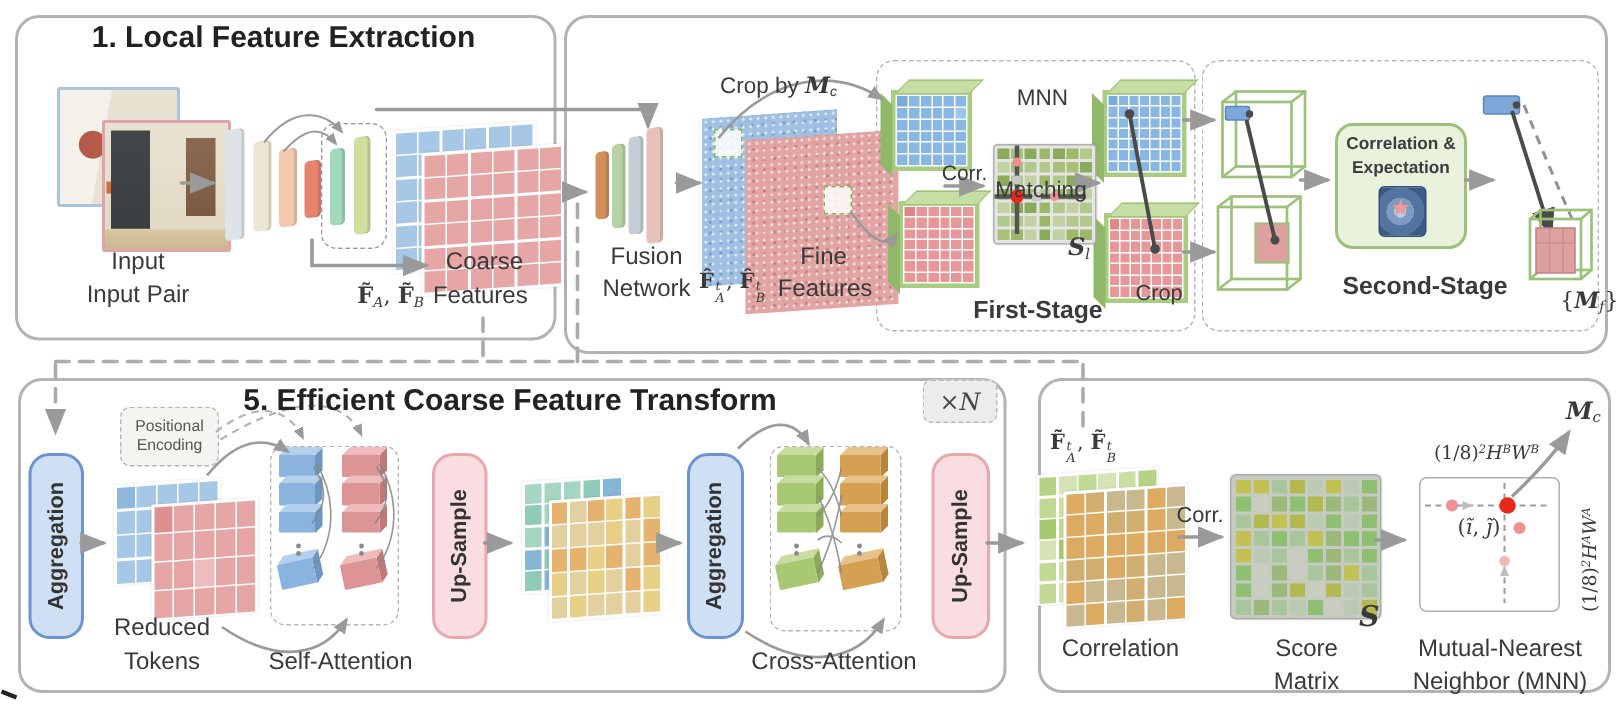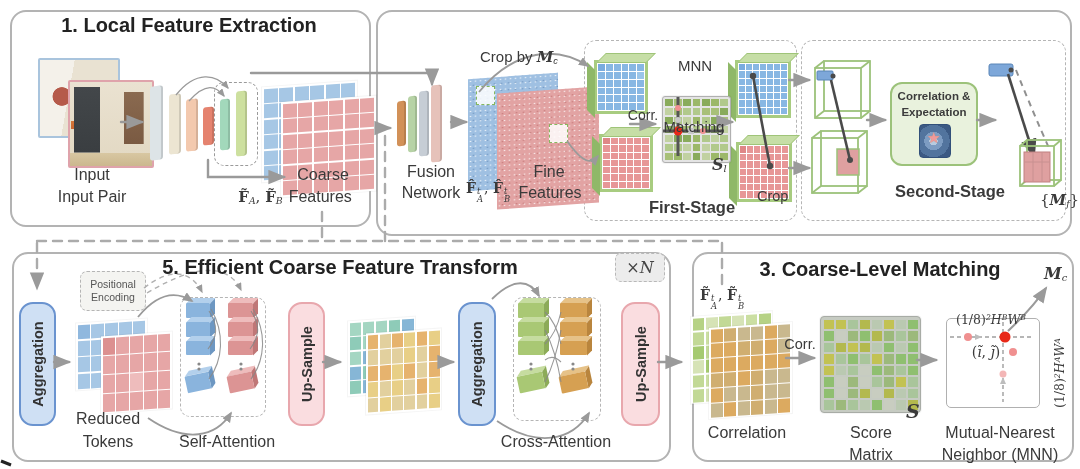--- a/index.html
+++ b/index.html
@@ -82,21 +82,20 @@
   <div class="panel" style="left:10px;top:10px;width:357px;height:213px;"></div>
   <div class="panel" style="left:376px;top:10px;width:692px;height:222px;"></div>
   <div class="panel" style="left:12px;top:252px;width:655px;height:206px;"></div>
   <div class="panel" style="left:692px;top:252px;width:378px;height:206px;"></div>
 
   <div class="dashedbox" style="left:584px;top:40px;width:211px;height:179px;border-radius:12px;"></div>
   <div class="dashedbox" style="left:801px;top:40px;width:263px;height:179px;border-radius:12px;"></div>
 
   <div class="title" style="left:189px;top:14px;">1. Local Feature Extraction</div>
   <div class="title" style="left:340px;top:256px;">5. Efficient Coarse Feature Transform</div>
-  <div class="title" style="left:880px;top:258px;">3. Coarse-Level Matching</div>
 
   <div class="photo" style="left:38px;top:58px;width:78px;height:76px;border:2.5px solid #a9c4dd;
       background-image:radial-gradient(circle at 28% 48%, #b55a4a 0 13%, rgba(0,0,0,0) 14%),
                        radial-gradient(circle at 46% 54%, #c2654e 0 11%, rgba(0,0,0,0) 12%),
                        linear-gradient(100deg,#f4f1ea 0 38%,#e9e2d2 38% 100%);"></div>
   <div class="photo" style="left:68px;top:80px;width:82px;height:84px;border:2.5px solid #dfa3ab;
       background:linear-gradient(#43474a,#3a3e41) 8% 28%/32% 78% no-repeat,
                  linear-gradient(#d5763a,#c9662e) 2% 52%/26% 10% no-repeat,
                  linear-gradient(#8a6a50,#7a5a42) 86% 30%/24% 62% no-repeat,
                  linear-gradient(#d8c7a2,#cbb78e) 0 100%/100% 16% no-repeat,
@@ -761,21 +760,21 @@
         <span>B</span>
       </span></div>
   <div class="lbl" style="left:800px;top:336px;font-size:14.5px;">Corr.</div>
   <div class="lbl-l math" style="left:906px;top:400px;font-size:19px;"><span class="m-cal">S</span></div>
   <div class="lbl" style="left:747px;top:424px;">Correlation</div>
   <div class="lbl" style="left:871px;top:424px;">Score</div>
   <div class="lbl" style="left:871px;top:446px;">Matrix</div>
   <div class="lbl" style="left:1000px;top:424px;">Mutual-Nearest</div>
   <div class="lbl" style="left:1000px;top:446px;">Neighbor (MNN)</div>
   <div class="lbl math" style="left:986px;top:344px;font-size:14px;"><span>(</span><span class="m-ital">ĩ</span><span>, </span><span class="m-ital">j̃</span><span>)</span></div>
-  <div class="lbl math" style="left:991px;top:312px;font-size:12.5px;"><span>(1/8)</span><span class="m-sup">2</span><span class="m-ital">H</span><span class="m-sup">B</span><span class="m-ital">W</span><span class="m-sup">B</span></div>
+  <div class="lbl math" style="left:991px;top:294px;font-size:12.5px;"><span>(1/8)</span><span class="m-sup">2</span><span class="m-ital">H</span><span class="m-sup">B</span><span class="m-ital">W</span><span class="m-sup">B</span></div>
   <div class="lbl-l math" style="left:1052px;top:408px;font-size:12.5px;transform:rotate(-90deg);transform-origin:0 0;"><span>(1/8)</span><span class="m-sup">2</span><span class="m-ital">H</span><span class="m-sup">A</span><span class="m-ital">W</span><span class="m-sup">A</span></div>
   <div class="lbl-l math" style="left:1044px;top:264px;font-size:16px;"><span class="m-cal">M</span><span class="m-sub">c</span></div>
 
 
   <svg class="overlay" width="1080" height="469" viewBox="0 0 1080 469">
     <defs>
       <marker id="ah" markerWidth="9" markerHeight="8" refX="6.5" refY="3" orient="auto">
         <path d="M0,0 L7.5,3 L0,6 Z" fill="#9a9a9a"></path>
         </marker>
       <marker id="ahs" markerWidth="8" markerHeight="7" refX="5" refY="2.5" orient="auto">

